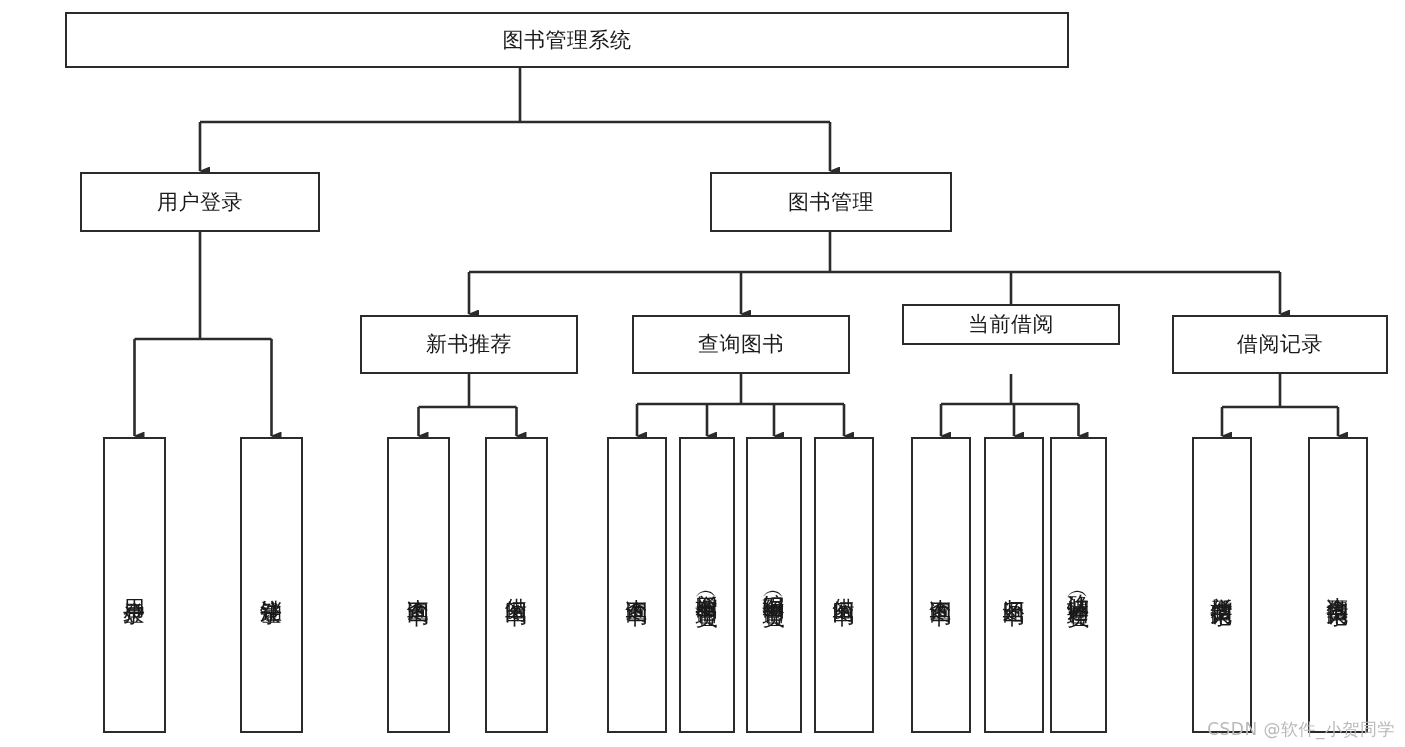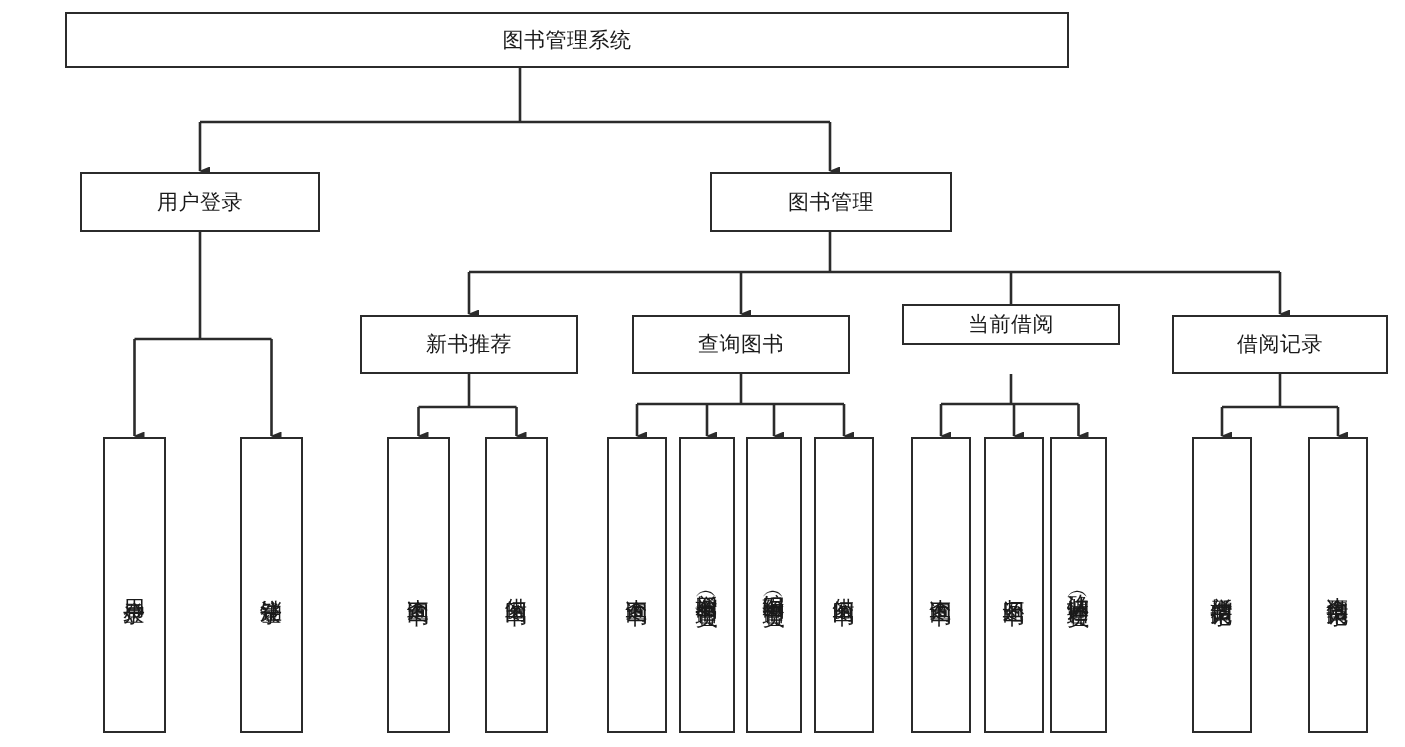--- a/index.html
+++ b/index.html
@@ -157,13 +157,14 @@
         <span class="node-label">确认归还（管理员）</span>
       </div>
       <div class="node-box vertical" style="left: 1192px; top: 437px; width: 60px; height: 296px;">
         <span class="node-label">新增借阅记录</span>
       </div>
       <div class="node-box vertical" style="left: 1308px; top: 437px; width: 60px; height: 296px;">
         <span class="node-label">查询借阅记录</span>
       </div>
     </div>
 
+  <div class="watermark">CSDN @软件_小贺同学</div>
 </div>
 
 </body></html>

